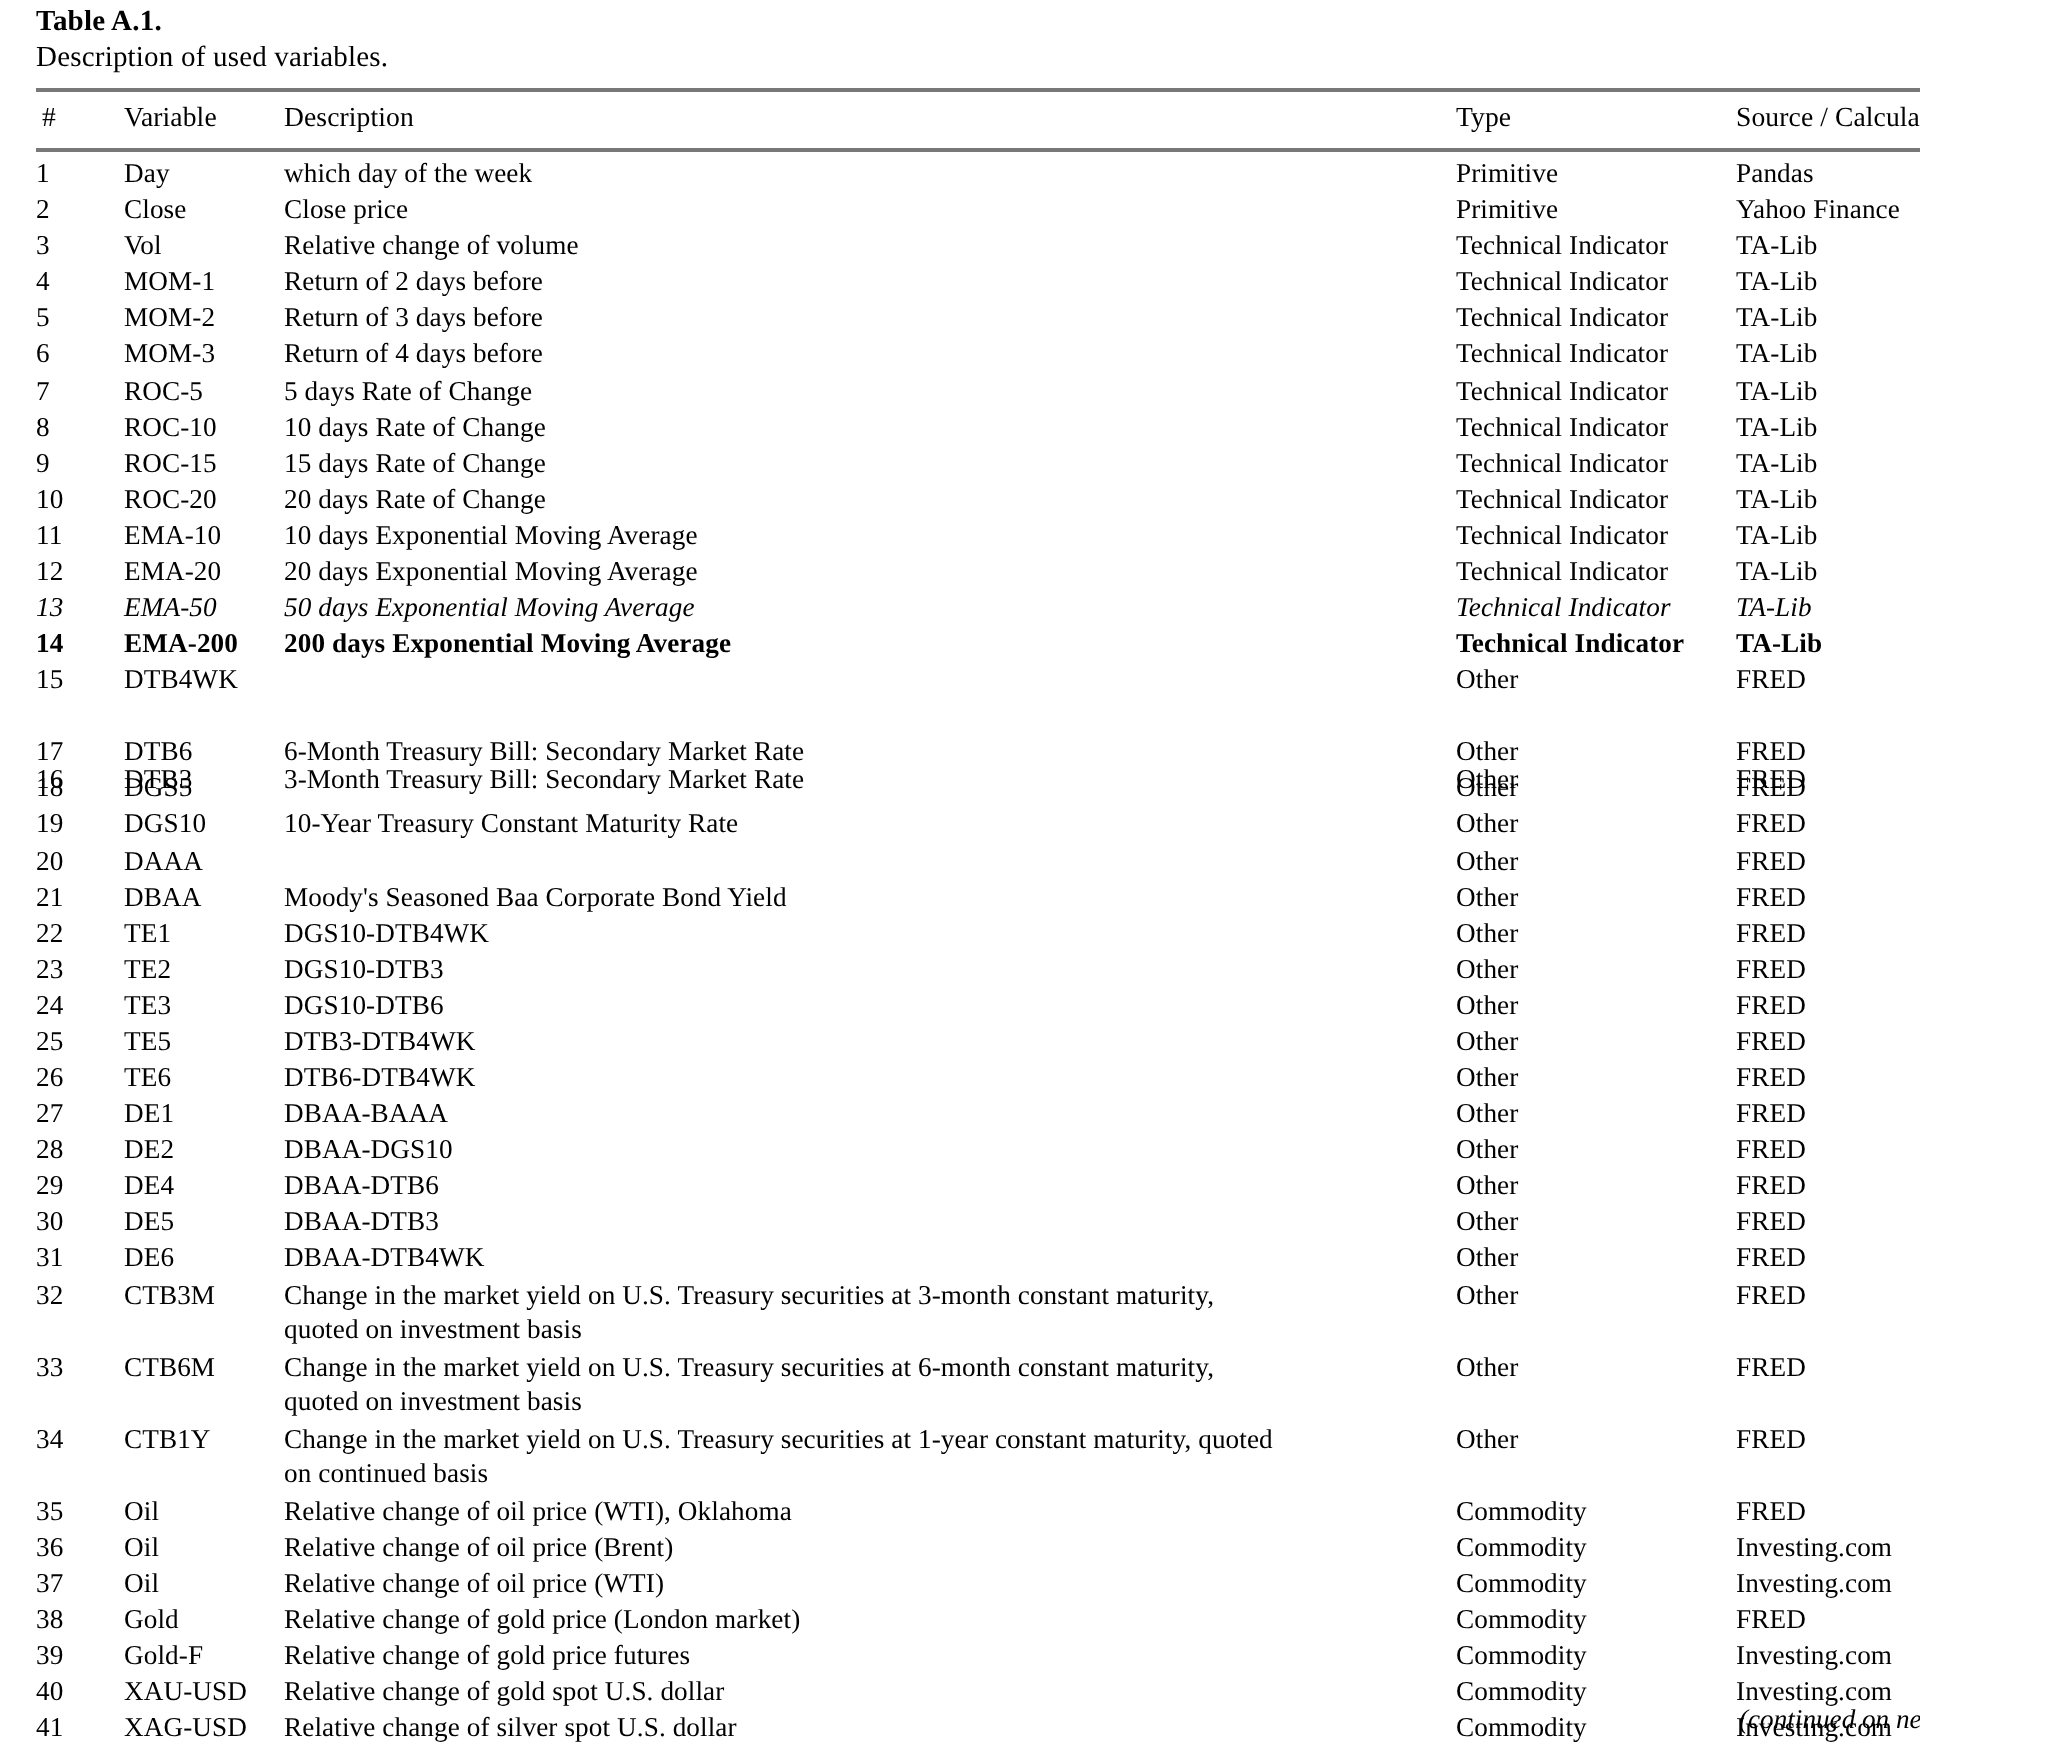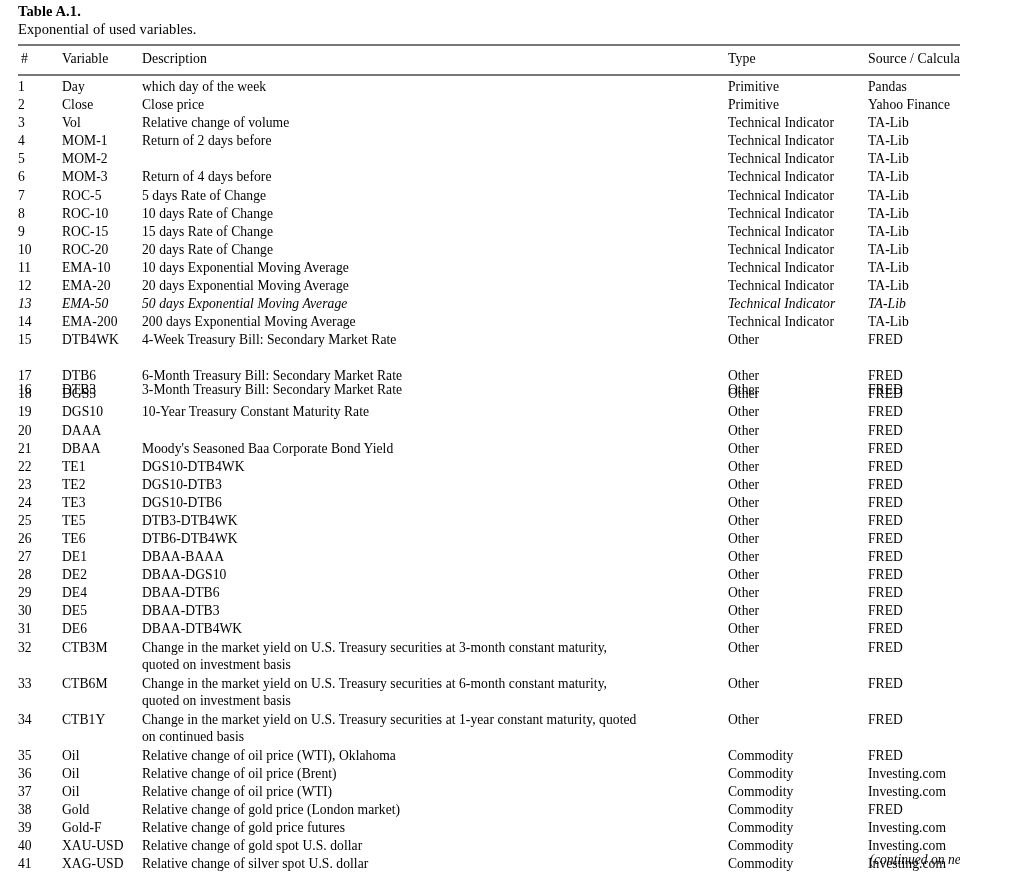--- a/index.html
+++ b/index.html
@@ -101,21 +101,21 @@
     line-height: 17px;
   }
 </style>
 </head>
 <body>
 
 <div class="page">
 
   <div class="caption">
     <div class="caption-title">Table A.1.</div>
-    <div class="caption-sub">Exponential of used variables.</div>
+    <div class="caption-sub">Description of used variables.</div>
   </div>
 
   <div class="rule rule-top"></div>
   <div class="rule rule-mid"></div>
 
   <div class="tbl">
 
     <div class="row head" style="top:50px;">
       <span class="cell c-num">#</span>
       <span class="cell c-var">Variable</span>
@@ -149,20 +149,21 @@
         <div class="row" style="top: 132.2px;">
           <span class="cell c-num">4</span>
           <span class="cell c-var">MOM-1</span>
           <span class="cell c-desc">Return of 2 days before</span>
           <span class="cell c-type">Technical Indicator</span>
           <span class="cell c-src">TA-Lib</span>
         </div>
         <div class="row" style="top: 150.3px;">
           <span class="cell c-num">5</span>
           <span class="cell c-var">MOM-2</span>
+          <span class="cell c-desc">Return of 3 days before</span>
           <span class="cell c-type">Technical Indicator</span>
           <span class="cell c-src">TA-Lib</span>
         </div>
         <div class="row" style="top: 168.4px;">
           <span class="cell c-num">6</span>
           <span class="cell c-var">MOM-3</span>
           <span class="cell c-desc">Return of 4 days before</span>
           <span class="cell c-type">Technical Indicator</span>
           <span class="cell c-src">TA-Lib</span>
         </div>
@@ -208,31 +209,30 @@
           <span class="cell c-type">Technical Indicator</span>
           <span class="cell c-src">TA-Lib</span>
         </div>
         <div class="row" style="top: 295px; font-style: italic;">
           <span class="cell c-num">13</span>
           <span class="cell c-var">EMA-50</span>
           <span class="cell c-desc">50 days Exponential Moving Average</span>
           <span class="cell c-type">Technical Indicator</span>
           <span class="cell c-src">TA-Lib</span>
         </div>
-        <div class="row" style="top: 313px;">
+        <div class="row" style="top: 313px; font-weight: bold;">
           <span class="cell c-num">14</span>
           <span class="cell c-var">EMA-200</span>
           <span class="cell c-desc">200 days Exponential Moving Average</span>
           <span class="cell c-type">Technical Indicator</span>
           <span class="cell c-src">TA-Lib</span>
         </div>
         <div class="row" style="top: 331.1px;">
           <span class="cell c-num">15</span>
           <span class="cell c-var">DTB4WK</span>
-          <span class="cell c-desc">4-Week Treasury Bill: Secondary Market Rate</span>
           <span class="cell c-type">Other</span>
           <span class="cell c-src">FRED</span>
         </div>
         <div class="row" style="top: 333px; margin-top: 48px;">
           <span class="cell c-num">16</span>
           <span class="cell c-var">DTB3</span>
           <span class="cell c-desc">3-Month Treasury Bill: Secondary Market Rate</span>
           <span class="cell c-type">Other</span>
           <span class="cell c-src">FRED</span>
         </div>

